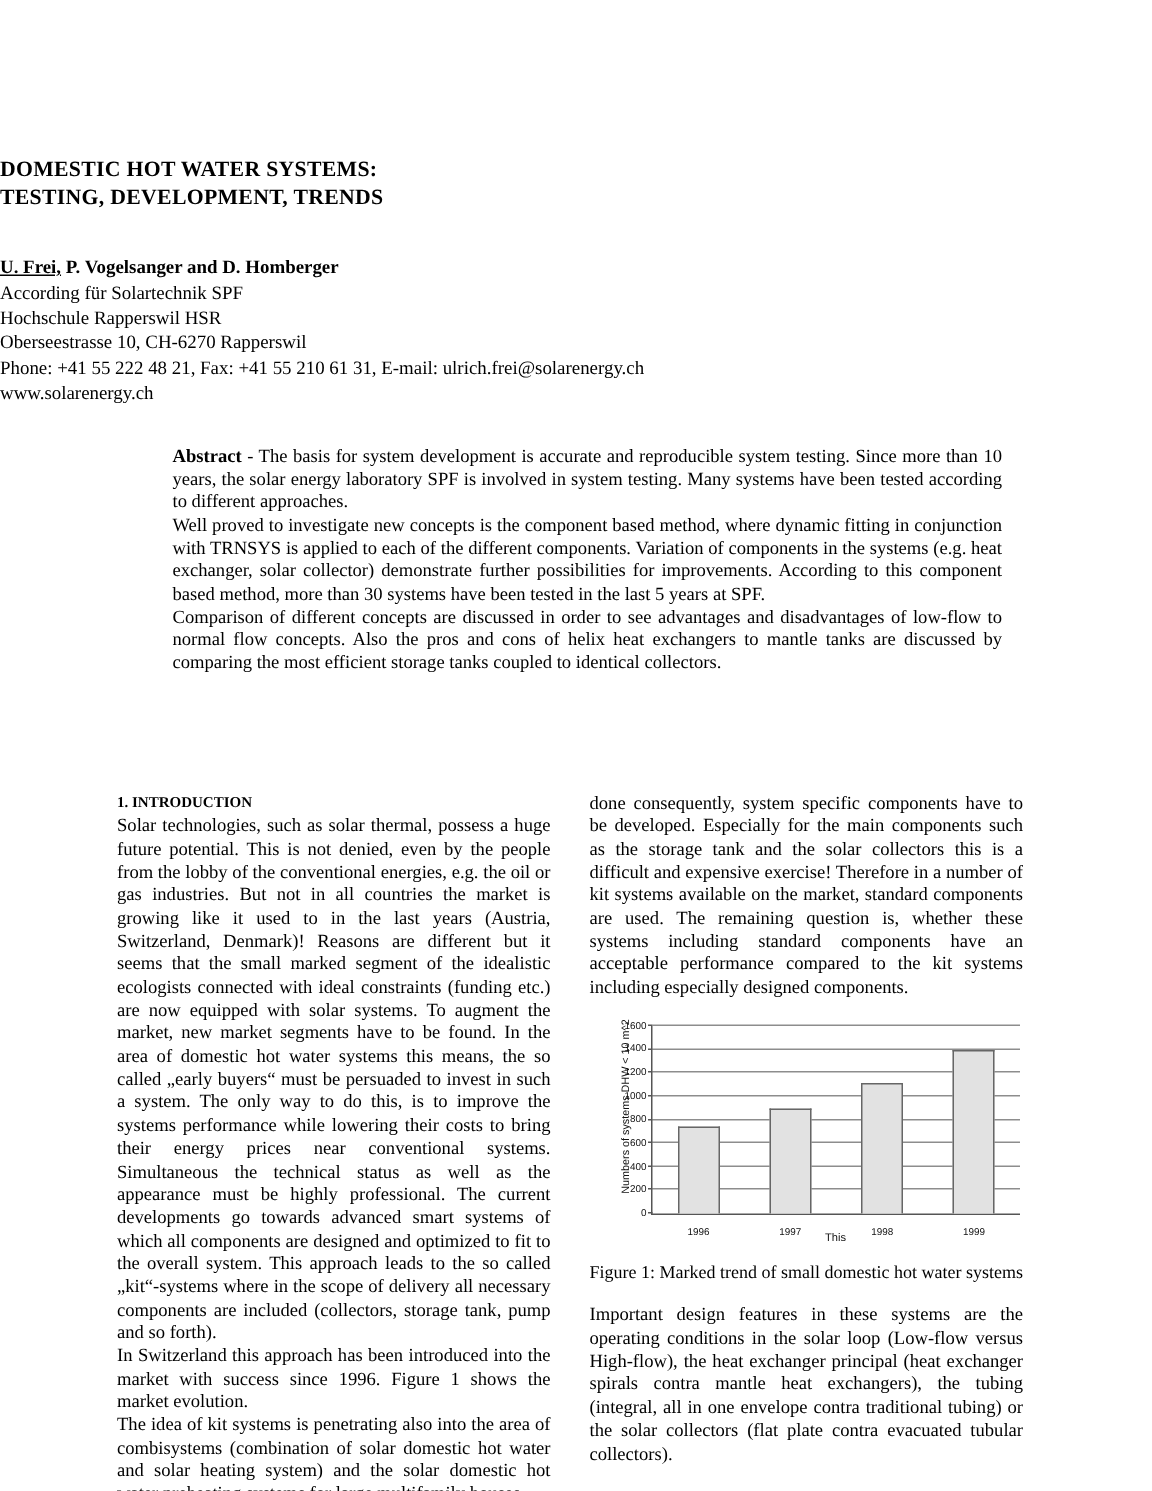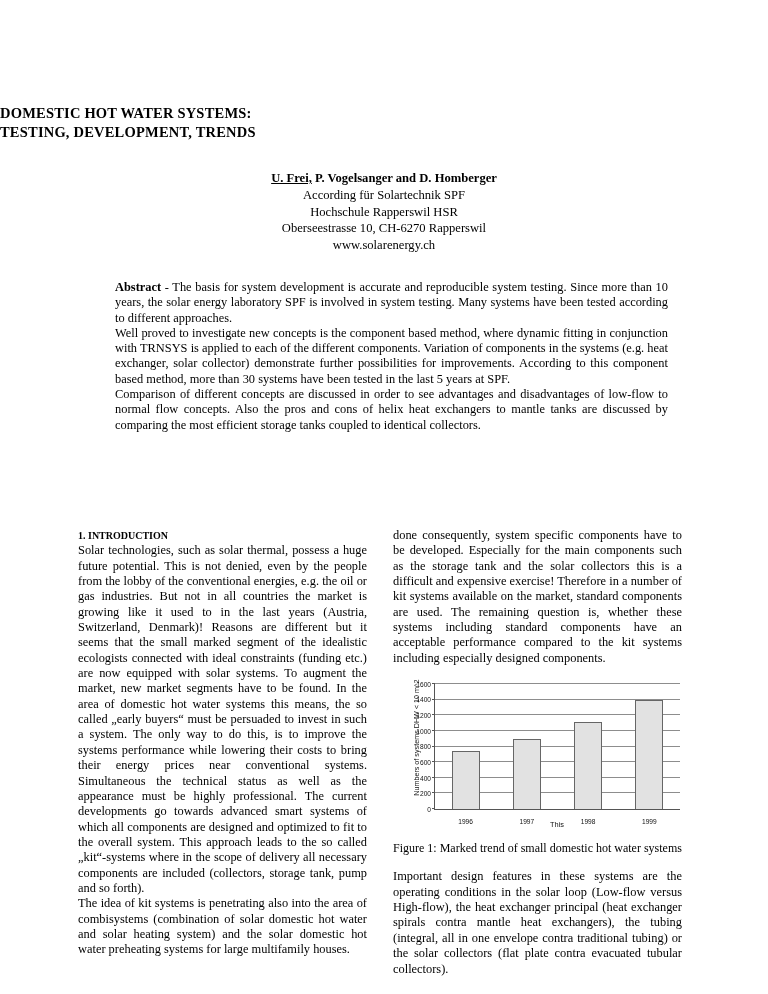--- a/index.html
+++ b/index.html
@@ -30,21 +30,20 @@
   }
   .doc-title-line {
     font-weight: bold;
     font-size: 14.5px;
     letter-spacing: 0.2px;
     line-height: 19px;
   }
 
   .authors-block {
     margin-top: 28px;
-    text-align: center;
     font-size: 12.6px;
     line-height: 16.8px;
   }
   .authors-line {
     font-weight: bold;
   }
   .authors-line .underline-name {
     text-decoration: underline;
   }
   .affil-line { font-weight: normal; }
@@ -197,34 +196,36 @@
   <div class="title-block">
     <div class="doc-title-line">DOMESTIC HOT WATER SYSTEMS:</div>
     <div class="doc-title-line">TESTING, DEVELOPMENT, TRENDS</div>
   </div>
 
   <div class="authors-block">
     <div class="authors-line"><span class="underline-name">U. Frei,</span><span> P. Vogelsanger and D. Homberger</span></div>
     <div class="affil-line">According für Solartechnik SPF</div>
     <div class="affil-line">Hochschule Rapperswil HSR</div>
     <div class="affil-line">Oberseestrasse 10, CH-6270 Rapperswil</div>
+    <div class="affil-line">Phone: +41 55 222 48 21, Fax: +41 55 210 61 31, E-mail: ulrich.frei@solarenergy.ch</div>
     <div class="affil-line">www.solarenergy.ch</div>
   </div>
 
   <div class="abstract">
     <p><span class="lbl">Abstract</span><span> - The basis for system development is accurate and reproducible system testing. Since more than 10 years, the solar energy laboratory SPF is involved in system testing. Many systems have been tested according to different approaches.</span></p>
     <p>Well proved to investigate new concepts is the component based method, where dynamic fitting in conjunction with TRNSYS is applied to each of the different components. Variation of components in the systems (e.g. heat exchanger, solar collector) demonstrate further possibilities for improvements. According to this component based method, more than 30 systems have been tested in the last 5 years at SPF.</p>
     <p>Comparison of different concepts are discussed in order to see advantages and disadvantages of low-flow to normal flow concepts. Also the pros and cons of helix heat exchangers to mantle tanks are discussed by comparing the most efficient storage tanks coupled to  identical collectors.</p>
   </div>
 
   <div class="columns">
 
     <div class="col">
       <p class="section-head">1. INTRODUCTION</p>
       <p>Solar technologies, such as solar thermal, possess a huge future potential. This is not denied, even by the people from the lobby of the conventional energies, e.g. the oil or gas industries. But not in all countries the market is growing like it used to in the last years (Austria, Switzerland, Denmark)! Reasons are different but it seems that the small marked segment of the idealistic ecologists connected with ideal constraints (funding etc.) are now equipped with solar systems. To augment the market, new market segments have to be found. In the area of domestic hot water systems this means, the so called „early buyers“ must be persuaded to invest in such a system. The only way to do this, is to improve the systems performance while lowering their costs to bring their energy prices near conventional systems. Simultaneous the technical status as well as the appearance must be highly professional. The current developments go towards advanced smart systems of which all components are designed and optimized to fit to the overall system. This approach leads to the so called „kit“-systems where in the scope of delivery all necessary components are included (collectors, storage tank, pump and so forth).</p>
+      <p>In Switzerland this approach has been introduced into the market with success since 1996. Figure 1 shows the market evolution.</p>
       <p>The idea of kit systems is penetrating also into the area of combisystems (combination of solar domestic hot water and solar heating system) and the solar domestic hot water preheating systems for large multifamily houses.</p>
 
     </div>
 
     <div class="col">
       <p>done consequently, system specific components have to be developed. Especially for the main components such as the storage tank and the solar collectors this is a difficult and expensive exercise! Therefore in a number of kit systems available on the market, standard components are used. The remaining question is, whether these systems including standard components have an acceptable performance compared to the kit systems including especially designed components.</p>
 
       <div class="figure-wrap">
         <div class="chart" id="chart">
           <div class="y-axis-title">Numbers of systems DHW &lt; 10 m^2</div>

